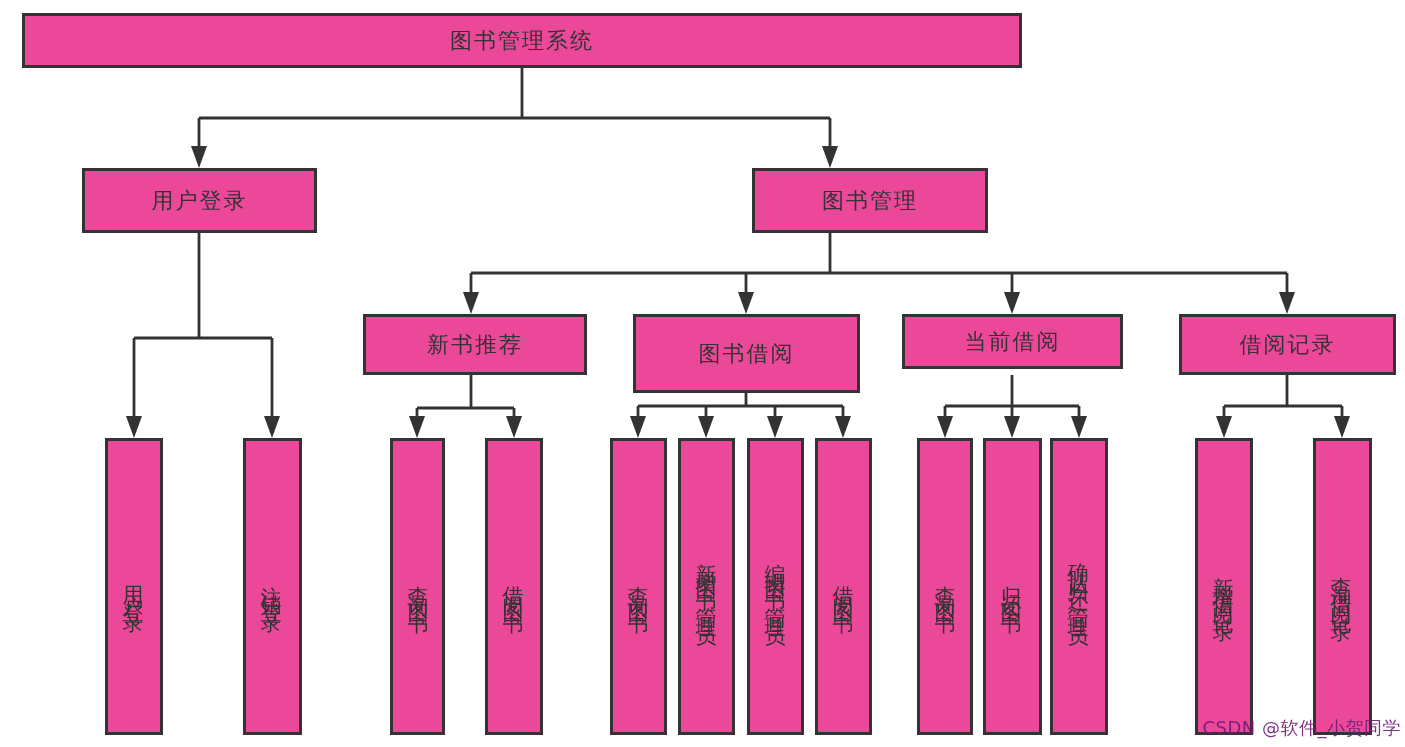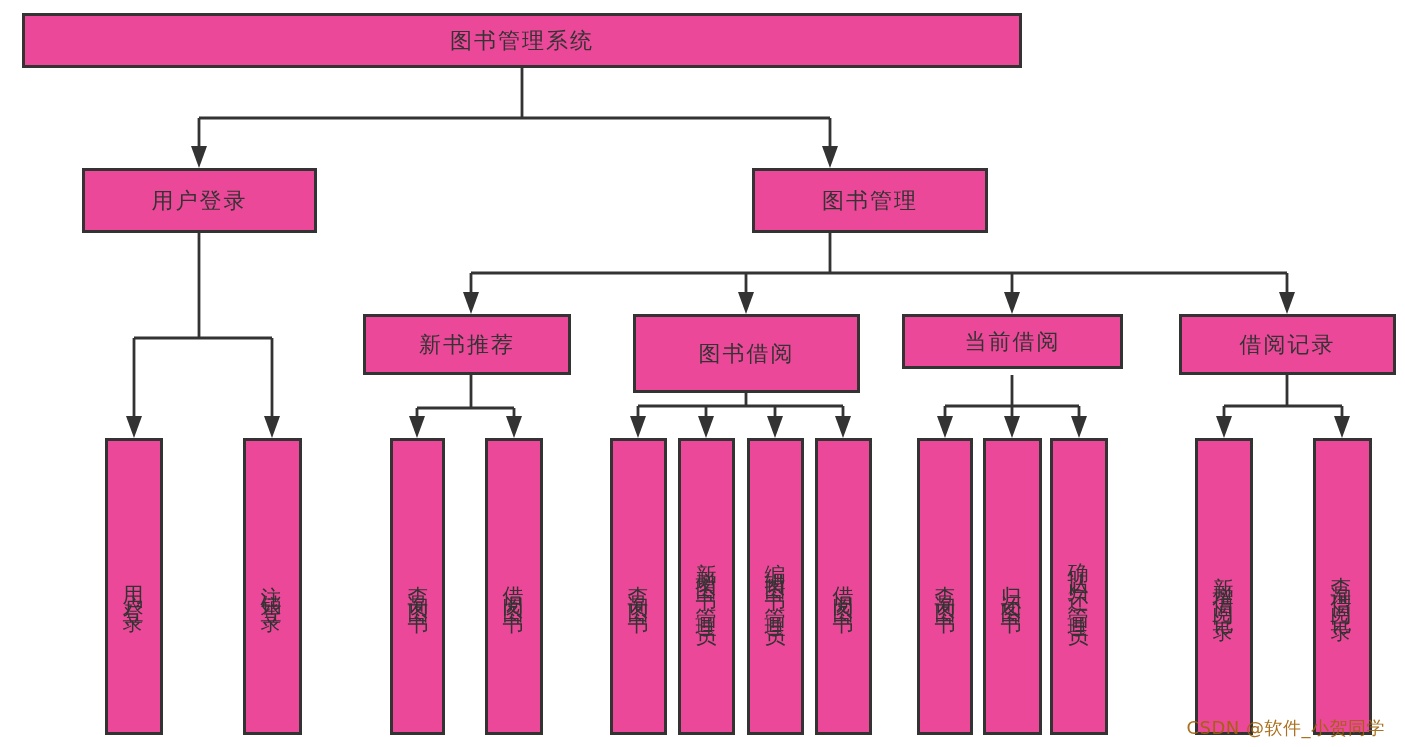--- a/index.html
+++ b/index.html
@@ -14,22 +14,22 @@
   }
   .box.h{
     display:flex;align-items:center;justify-content:center;
     font-size:22px;letter-spacing:2px;white-space:nowrap;
   }
   .box.v{
     writing-mode:vertical-lr;text-orientation:mixed;text-align:center;
     font-size:21px;letter-spacing:9px;line-height:50px;
   }
   .watermark{
-    position:absolute;right:20px;top:716px;z-index:5;
-    color:#a16207;font-size:18px;letter-spacing:0.5px;opacity:0.9;white-space:nowrap;
+    position:absolute;right:4px;top:716px;z-index:5;
+    color:#701a75;font-size:18px;letter-spacing:0.5px;opacity:0.9;white-space:nowrap;
   }
 </style>
 </head>
 <body>
 
 <div class="canvas">
 
   <svg id="connector-layer" width="1405" height="747" viewBox="0 0 1405 747">
       <line x1="522" y1="68" x2="522" y2="118" stroke="#333333" stroke-width="2.8"></line>
       <line x1="199" y1="118" x2="830" y2="118" stroke="#333333" stroke-width="2.8"></line>
@@ -83,21 +83,21 @@
       <polygon points="1224,438 1216,416 1232,416" fill="#333333"></polygon>
       <line x1="1342" y1="406" x2="1342" y2="418" stroke="#333333" stroke-width="2.8"></line>
       <polygon points="1342,438 1334,416 1350,416" fill="#333333"></polygon>
     </svg>
 
   <div class="box h" style="left:22px;top:13px;width:1000px;height:55px;">图书管理系统</div>
 
   <div class="box h" style="left:82px;top:168px;width:235px;height:65px;">用户登录</div>
   <div class="box h" style="left:712px;top:168px;width:236px;height:65px;margin-left:40px;">图书管理</div>
 
-  <div class="box h" style="left:363px;top:314px;width:208px;height:61px;">新书推荐</div>
+  <div class="box h" style="left:363px;top:314px;width:224px;height:61px;">新书推荐</div>
   <div class="box h" style="left:633px;top:314px;width:227px;height:79px;">图书借阅</div>
   <div class="box h" style="left:902px;top:314px;width:221px;height:55px;">当前借阅</div>
   <div class="box h" style="left:1179px;top:314px;width:217px;height:61px;">借阅记录</div>
 
   <div class="box v" style="left:105px;top:438px;width:58px;height:297px;">用户登录</div>
   <div class="box v" style="left:243px;top:438px;width:59px;height:297px;">注销登录</div>
 
   <div class="box v" style="left:390px;top:438px;width:55px;height:297px;">查询图书</div>
   <div class="box v" style="left:485px;top:438px;width:58px;height:297px;">借阅图书</div>
 

